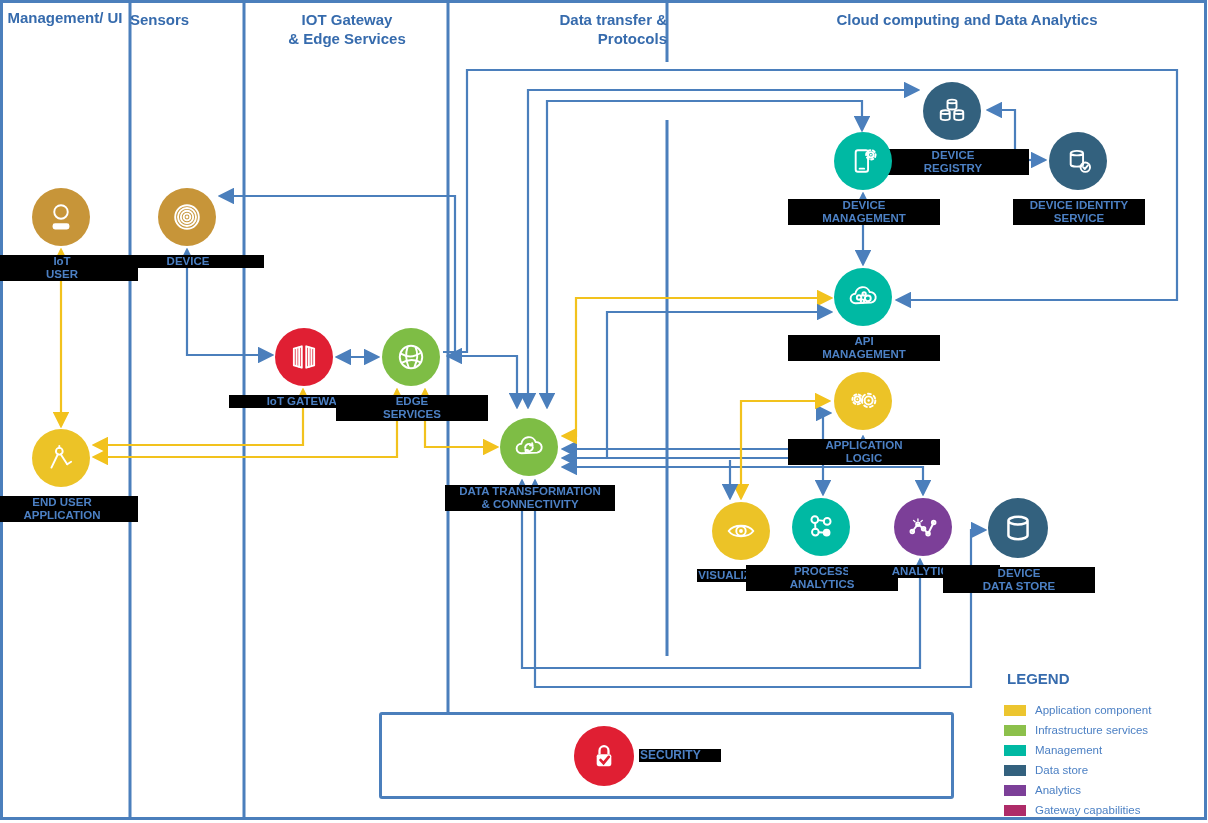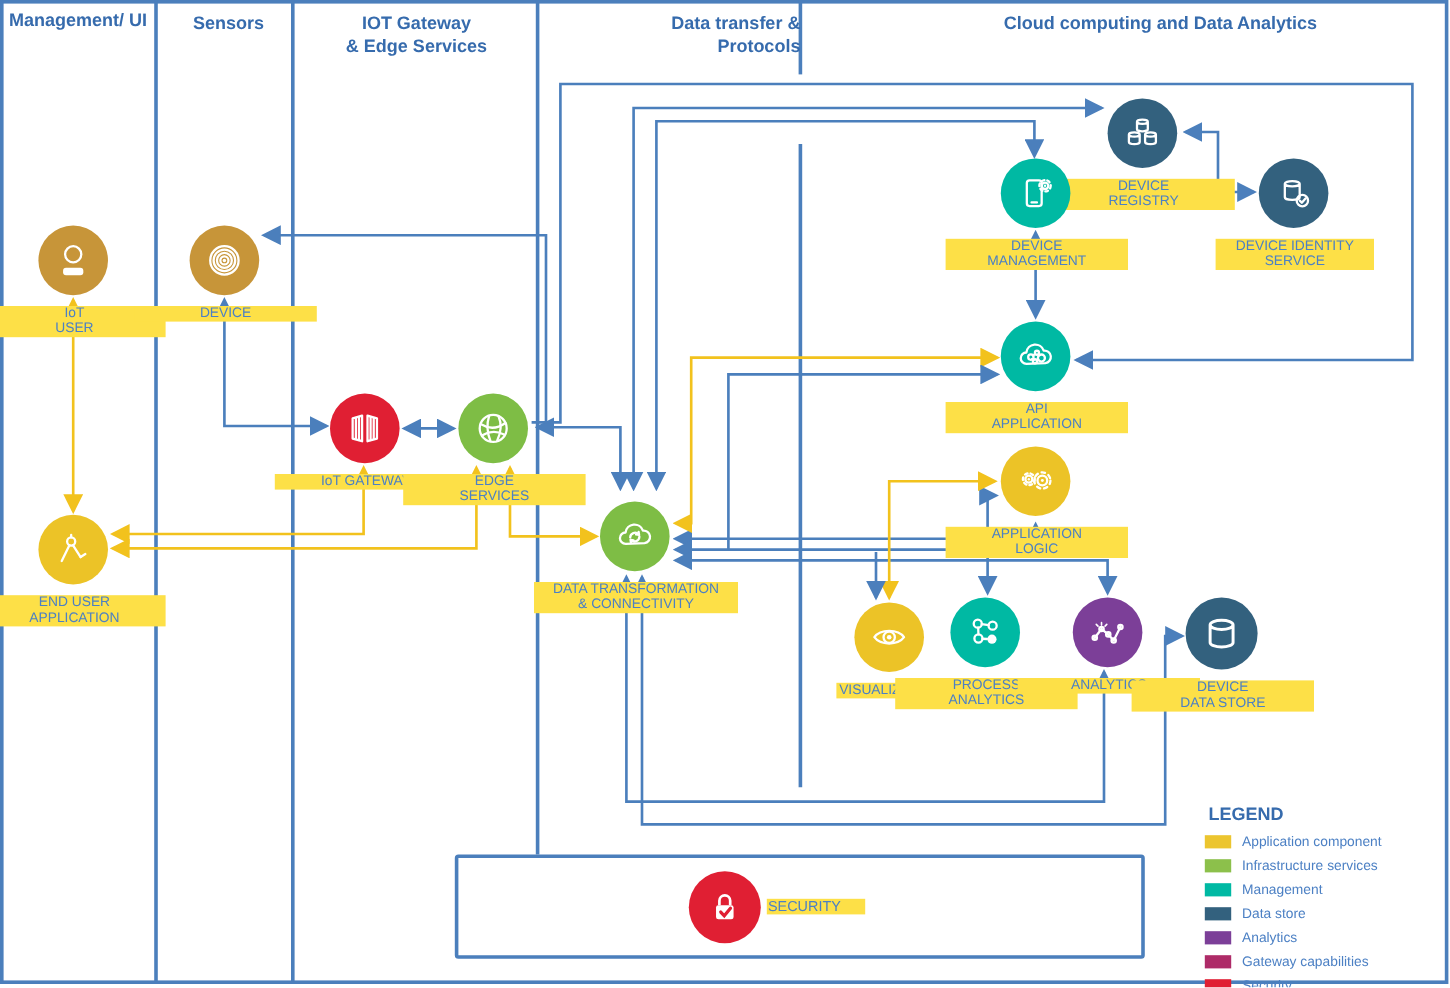--- a/index.html
+++ b/index.html
@@ -4,27 +4,27 @@
 <style>
   html,body{margin:0;padding:0;background:#fff;}
   .stage{position:relative;width:1208px;height:823px;background:#fff;overflow:hidden;
          font-family:"Liberation Sans",sans-serif;}
   svg.wires{position:absolute;left:0;top:0;z-index:1;}
   .lane-header{position:absolute;z-index:3;font-weight:bold;font-size:15px;color:#366BAD;
                white-space:pre-line;line-height:19px;}
   .node{position:absolute;z-index:4;}
   .node .disc{position:absolute;border-radius:50%;display:flex;align-items:center;justify-content:center;}
   .node .nlabel{position:absolute;font-size:11.5px;line-height:13px;color:#4C80C4;text-align:center;
-                white-space:pre-line;background:#fde047;padding:0 1px;}
+                white-space:pre-line;background:#000000;padding:0 1px;font-weight:bold;}
   .node .nlabel.clip{overflow:hidden;white-space:nowrap;}
   .security-box{position:absolute;left:379px;top:712px;width:575px;height:87px;
                 border:3px solid #4B7FBC;border-radius:3px;box-sizing:border-box;z-index:2;}
   .legend{position:absolute;left:1000px;top:626px;z-index:5;width:200px;margin-top:44px;}
   .legend-title{font-weight:bold;font-size:15px;color:#366BAD;margin:0 0 9px 7px;}
-  .legend-item{display:flex;align-items:flex-start;height:20px;}
+  .legend-item{display:flex;align-items:flex-end;height:20px;}
   .legend-swatch{width:22px;height:11px;margin:0 9px 0 4px;flex:0 0 auto;}
   .legend-label{font-size:11.5px;color:#4C80C4;}
 </style>
 </head>
 <body>
 
 <div class="stage">
   <svg class="wires" width="1208" height="823">
     <defs>
       <marker id="ab" viewBox="0 0 10 10" refX="8.5" refY="5" markerWidth="7.5" markerHeight="7.5" orient="auto-start-reverse">
@@ -66,21 +66,21 @@
         <polyline points="337,357 378,357" fill="none" stroke="#4B7FBC" stroke-width="2.2" marker-end="url(#ab)" marker-start="url(#ab)"></polyline>
         <polyline points="61,250 61,426" fill="none" stroke="#F2C21D" stroke-width="2.2" marker-end="url(#ay)" marker-start="url(#ay)"></polyline>
         <polyline points="94,445 303,445 303,390" fill="none" stroke="#F2C21D" stroke-width="2.2" marker-end="url(#ay)" marker-start="url(#ay)"></polyline>
         <polyline points="94,457 397,457 397,390" fill="none" stroke="#F2C21D" stroke-width="2.2" marker-end="url(#ay)" marker-start="url(#ay)"></polyline>
         <polyline points="425,390 425,447 497,447" fill="none" stroke="#F2C21D" stroke-width="2.2" marker-end="url(#ay)" marker-start="url(#ay)"></polyline>
       </g>
   </svg>
 
   <div id="lanes">
       <div class="lane-header" style="left: 6px; top: 8px; width: 118px; text-align: center;">Management/ UI</div>
-      <div class="lane-header" style="left: 130px; top: 10px; width: 121px; text-align: center;">Sensors</div>
+      <div class="lane-header" style="left: 130px; top: 10px; width: 121px; ">Sensors</div>
       <div class="lane-header" style="left: 246px; top: 10px; width: 202px; text-align: center;">IOT Gateway
 &amp; Edge Services</div>
       <div class="lane-header" style="left: 497px; top: 10px; width: 170px; text-align: right;">Data transfer &amp;
 Protocols</div>
       <div class="lane-header" style="left: 717px; top: 10px; width: 500px; text-align: center;">Cloud computing and Data Analytics</div>
     </div>
   <div id="nodes">
       <div class="node">
         <div class="disc" style="left: 32px; top: 188px; width: 58px; height: 58px; background: rgb(199, 149, 57);">
           <svg width="36" height="36" viewBox="0 0 32 32">
@@ -216,21 +216,21 @@
               <circle cx="15.5" cy="19.6" r="1.5"></circle>
               <circle cx="20.3" cy="17.2" r="2.6"></circle>
               <line x1="14" y1="15.3" x2="15.8" y2="14.1"></line>
               <line x1="13.4" y1="18" x2="14.5" y2="18.9"></line>
               <line x1="17" y1="19.2" x2="18.1" y2="18.6"></line>
               <line x1="18.1" y1="14.4" x2="19" y2="15.2"></line>
             </g>
           </svg>
         </div>
         <div class="nlabel" style="left: 788px; top: 335px; width: 150px;">API
-APPLICATION</div>
+MANAGEMENT</div>
       </div>
       <div class="node">
         <div class="disc" style="left: 834px; top: 372px; width: 58px; height: 58px; background: rgb(236, 195, 39);">
           <svg width="36" height="36" viewBox="0 0 32 32">
             <g stroke="white" stroke-width="1.7" fill="none" stroke-linecap="round" stroke-linejoin="round">
               <circle cx="11" cy="14.5" r="4.4" stroke-dasharray="2 2.3"></circle>
               <circle cx="11" cy="14.5" r="2.6"></circle>
               <circle cx="21" cy="15.5" r="6" stroke-dasharray="2.6 2.9"></circle>
               <circle cx="21" cy="15.5" r="3.6"></circle>
             </g>

